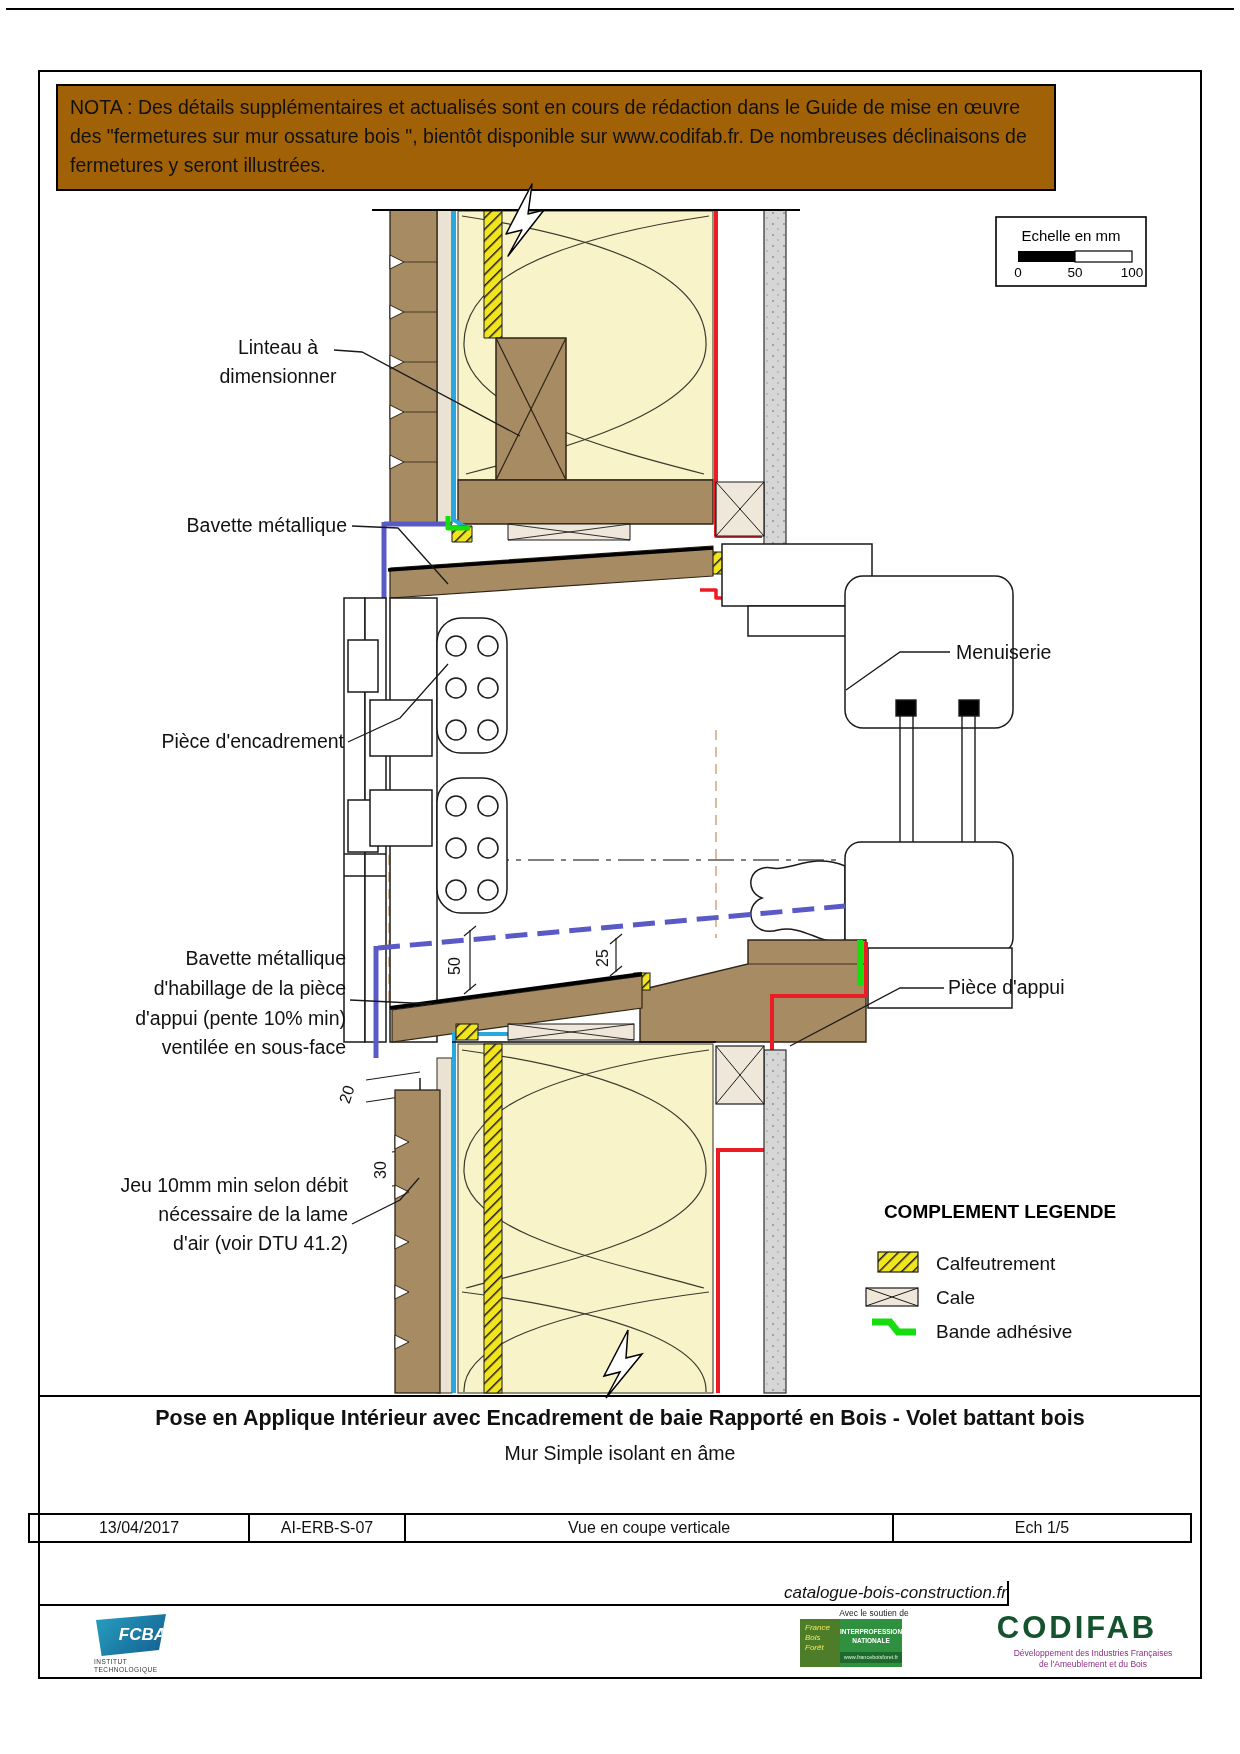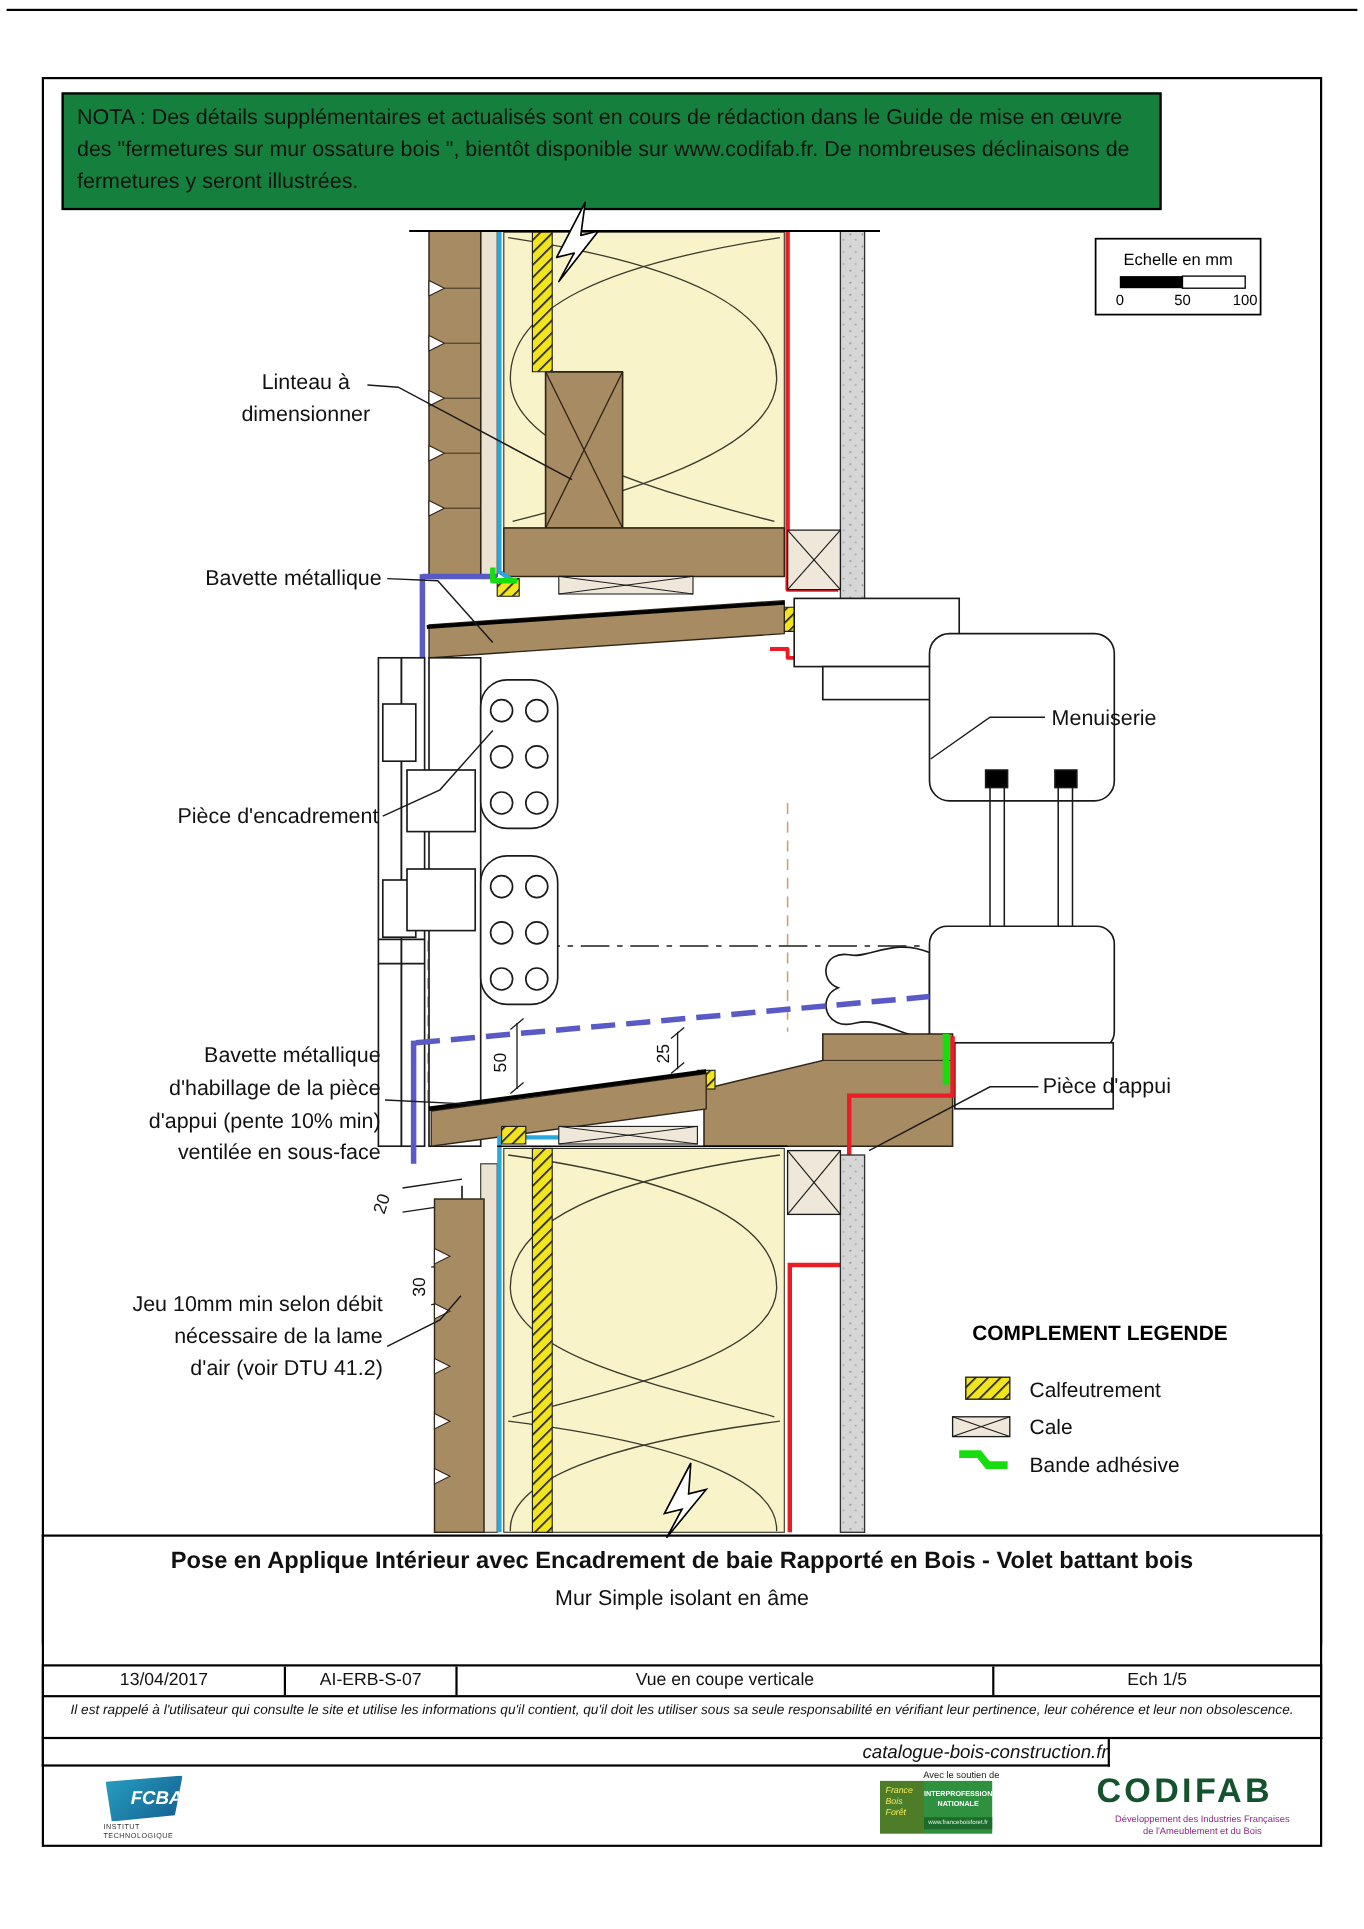--- a/index.html
+++ b/index.html
@@ -2,35 +2,35 @@
 <html><head>
 <meta charset="utf-8">
 <style>
   html,body{margin:0;padding:0;background:#fff;}
   .page{position:relative;width:1240px;height:1754px;background:#ffffff;
         font-family:"Liberation Sans",sans-serif;color:#111;overflow:hidden;}
   .topline{position:absolute;left:6px;top:8px;width:1228px;height:0;border-top:2px solid #000;}
   .frame{position:absolute;left:38px;top:70px;width:1164px;height:1609px;
          border:2px solid #000;box-sizing:border-box;}
   .nota{position:absolute;left:56px;top:84px;width:1000px;box-sizing:border-box;
-        border:2px solid #000;padding:7px 12px 9px 12px;background:#15803d;
+        border:2px solid #000;padding:7px 12px 9px 12px;background:#a16207;
         font-size:19.5px;line-height:29px;}
   svg text{font-family:"Liberation Sans",sans-serif;}
   .lbl{font-size:19.5px;fill:#111;}
   .dim{font-size:16px;fill:#111;}
   .legend-title{font-size:19px;font-weight:bold;fill:#000;}
   .legend-item{font-size:19px;fill:#111;}
   .scale-title{font-size:15px;fill:#000;}
   .scale-tick{font-size:13.5px;fill:#000;}
   
   .tblock{position:absolute;left:38px;top:1395px;width:1164px;height:100px;box-sizing:border-box;
           border-left:2px solid #000;border-right:2px solid #000;border-top:2px solid #000;text-align:center;}
   .tb-title{margin-top:9px;font-size:21.5px;font-weight:bold;}
   .tb-sub{margin-top:11px;font-size:19.5px;}
-  .ftable{position:absolute;left:38px;top:1513px;width:1164px;height:30px;box-sizing:border-box;
+  .ftable{position:absolute;left:28px;top:1513px;width:1164px;height:30px;box-sizing:border-box;
           border:2px solid #000;display:flex;}
   .ftable .cell{box-sizing:border-box;border-right:2px solid #000;font-size:16px;
                 text-align:center;line-height:26px;overflow:hidden;}
   .ftable .cell:last-child{border-right:none;}
   .c1{width:220px;}.c2{width:156px;}.c3{width:488px;}.c4{flex:1;}
   .disc{position:absolute;left:38px;top:1543px;width:1164px;height:38px;box-sizing:border-box;
         border-left:2px solid #000;border-right:2px solid #000;border-bottom:2px solid #000;
         font-style:italic;font-size:12.4px;line-height:16px;text-align:center;padding-top:3px;}
   .disc .inner{display:inline-block;max-width:1130px;}
   .site{position:absolute;left:38px;top:1581px;width:971px;height:25px;box-sizing:border-box;
@@ -334,23 +334,20 @@
     <div class="tb-sub">Mur Simple isolant en âme</div>
   </div>
 
   <div class="ftable">
     <div class="cell c1">13/04/2017</div>
     <div class="cell c2">AI-ERB-S-07</div>
     <div class="cell c3">Vue en coupe verticale</div>
     <div class="cell c4">Ech 1/5</div>
   </div>
 
-  <div class="disc">
-    <span class="inner">Il est rappelé à l'utilisateur qui consulte le site et utilise les informations qu'il contient, qu'il doit les utiliser sous sa seule responsabilité en vérifiant leur pertinence, leur cohérence et leur non obsolescence.</span>
-  </div>
 
   <div class="site">
     <span>catalogue-bois-construction.fr</span>
   </div>
 
   <div class="logos">
     <div class="fcba">
       <span>FCBA</span>
     </div>
     <div class="fcba-sub">

